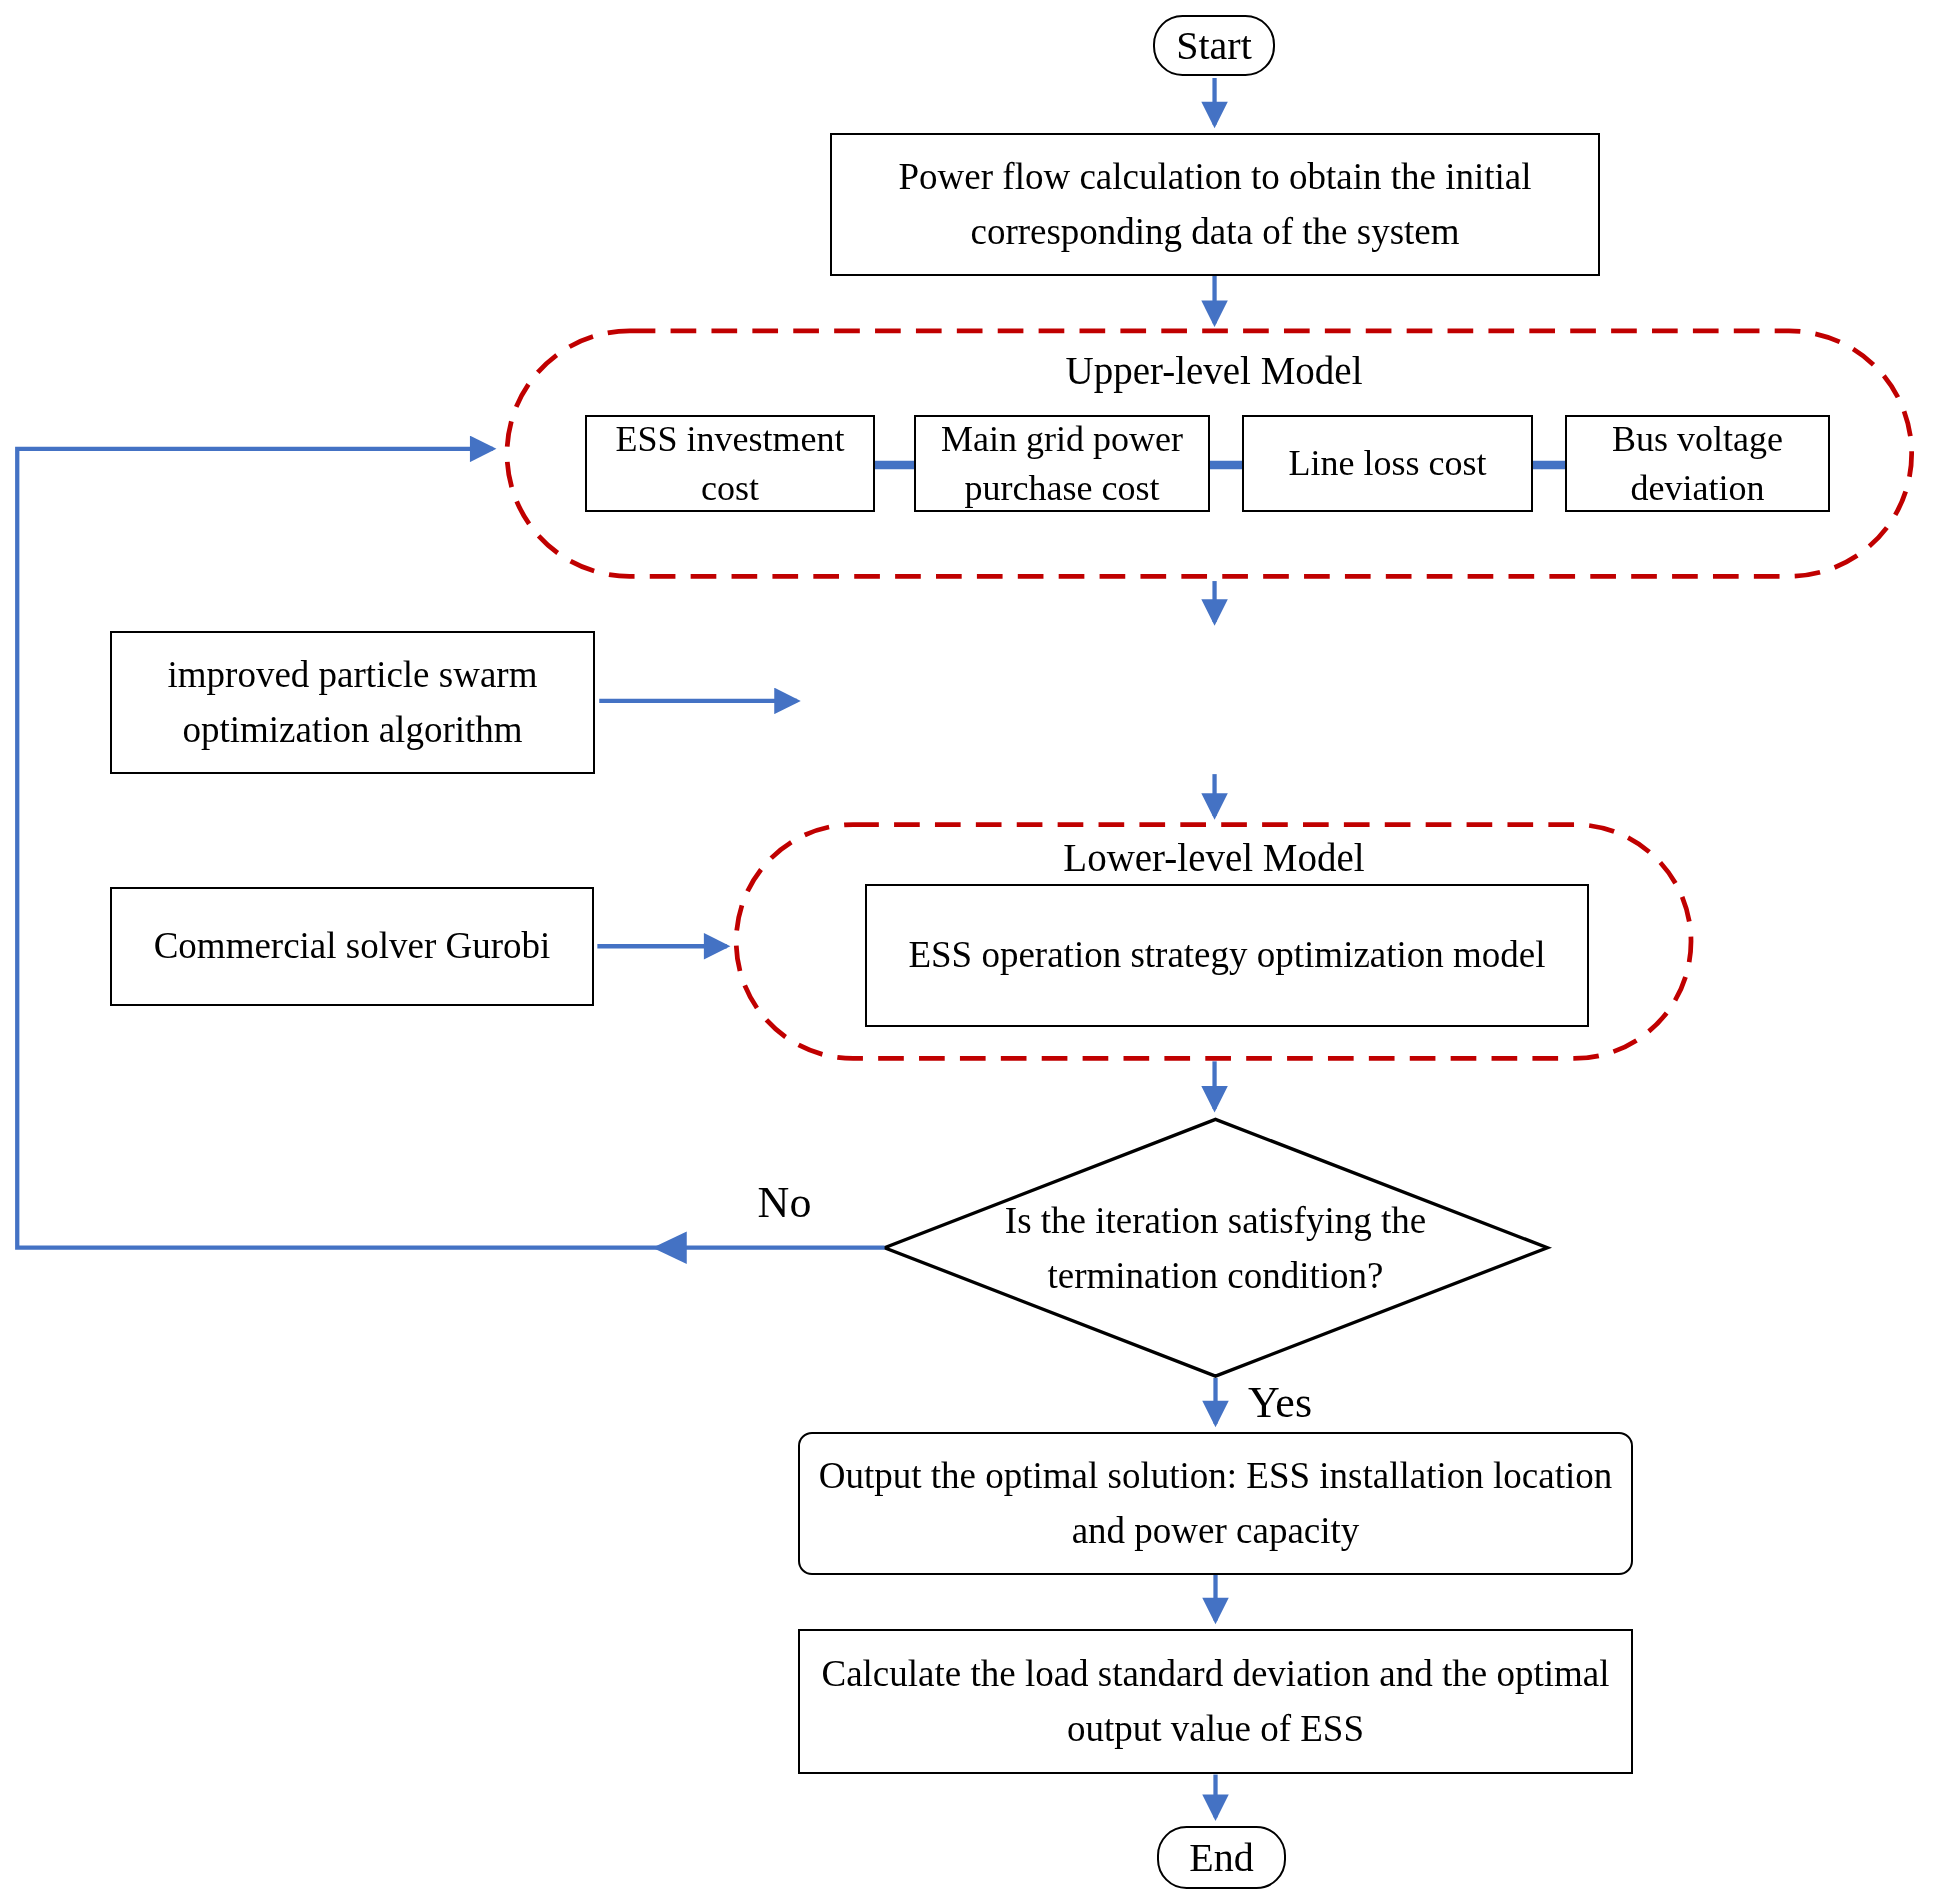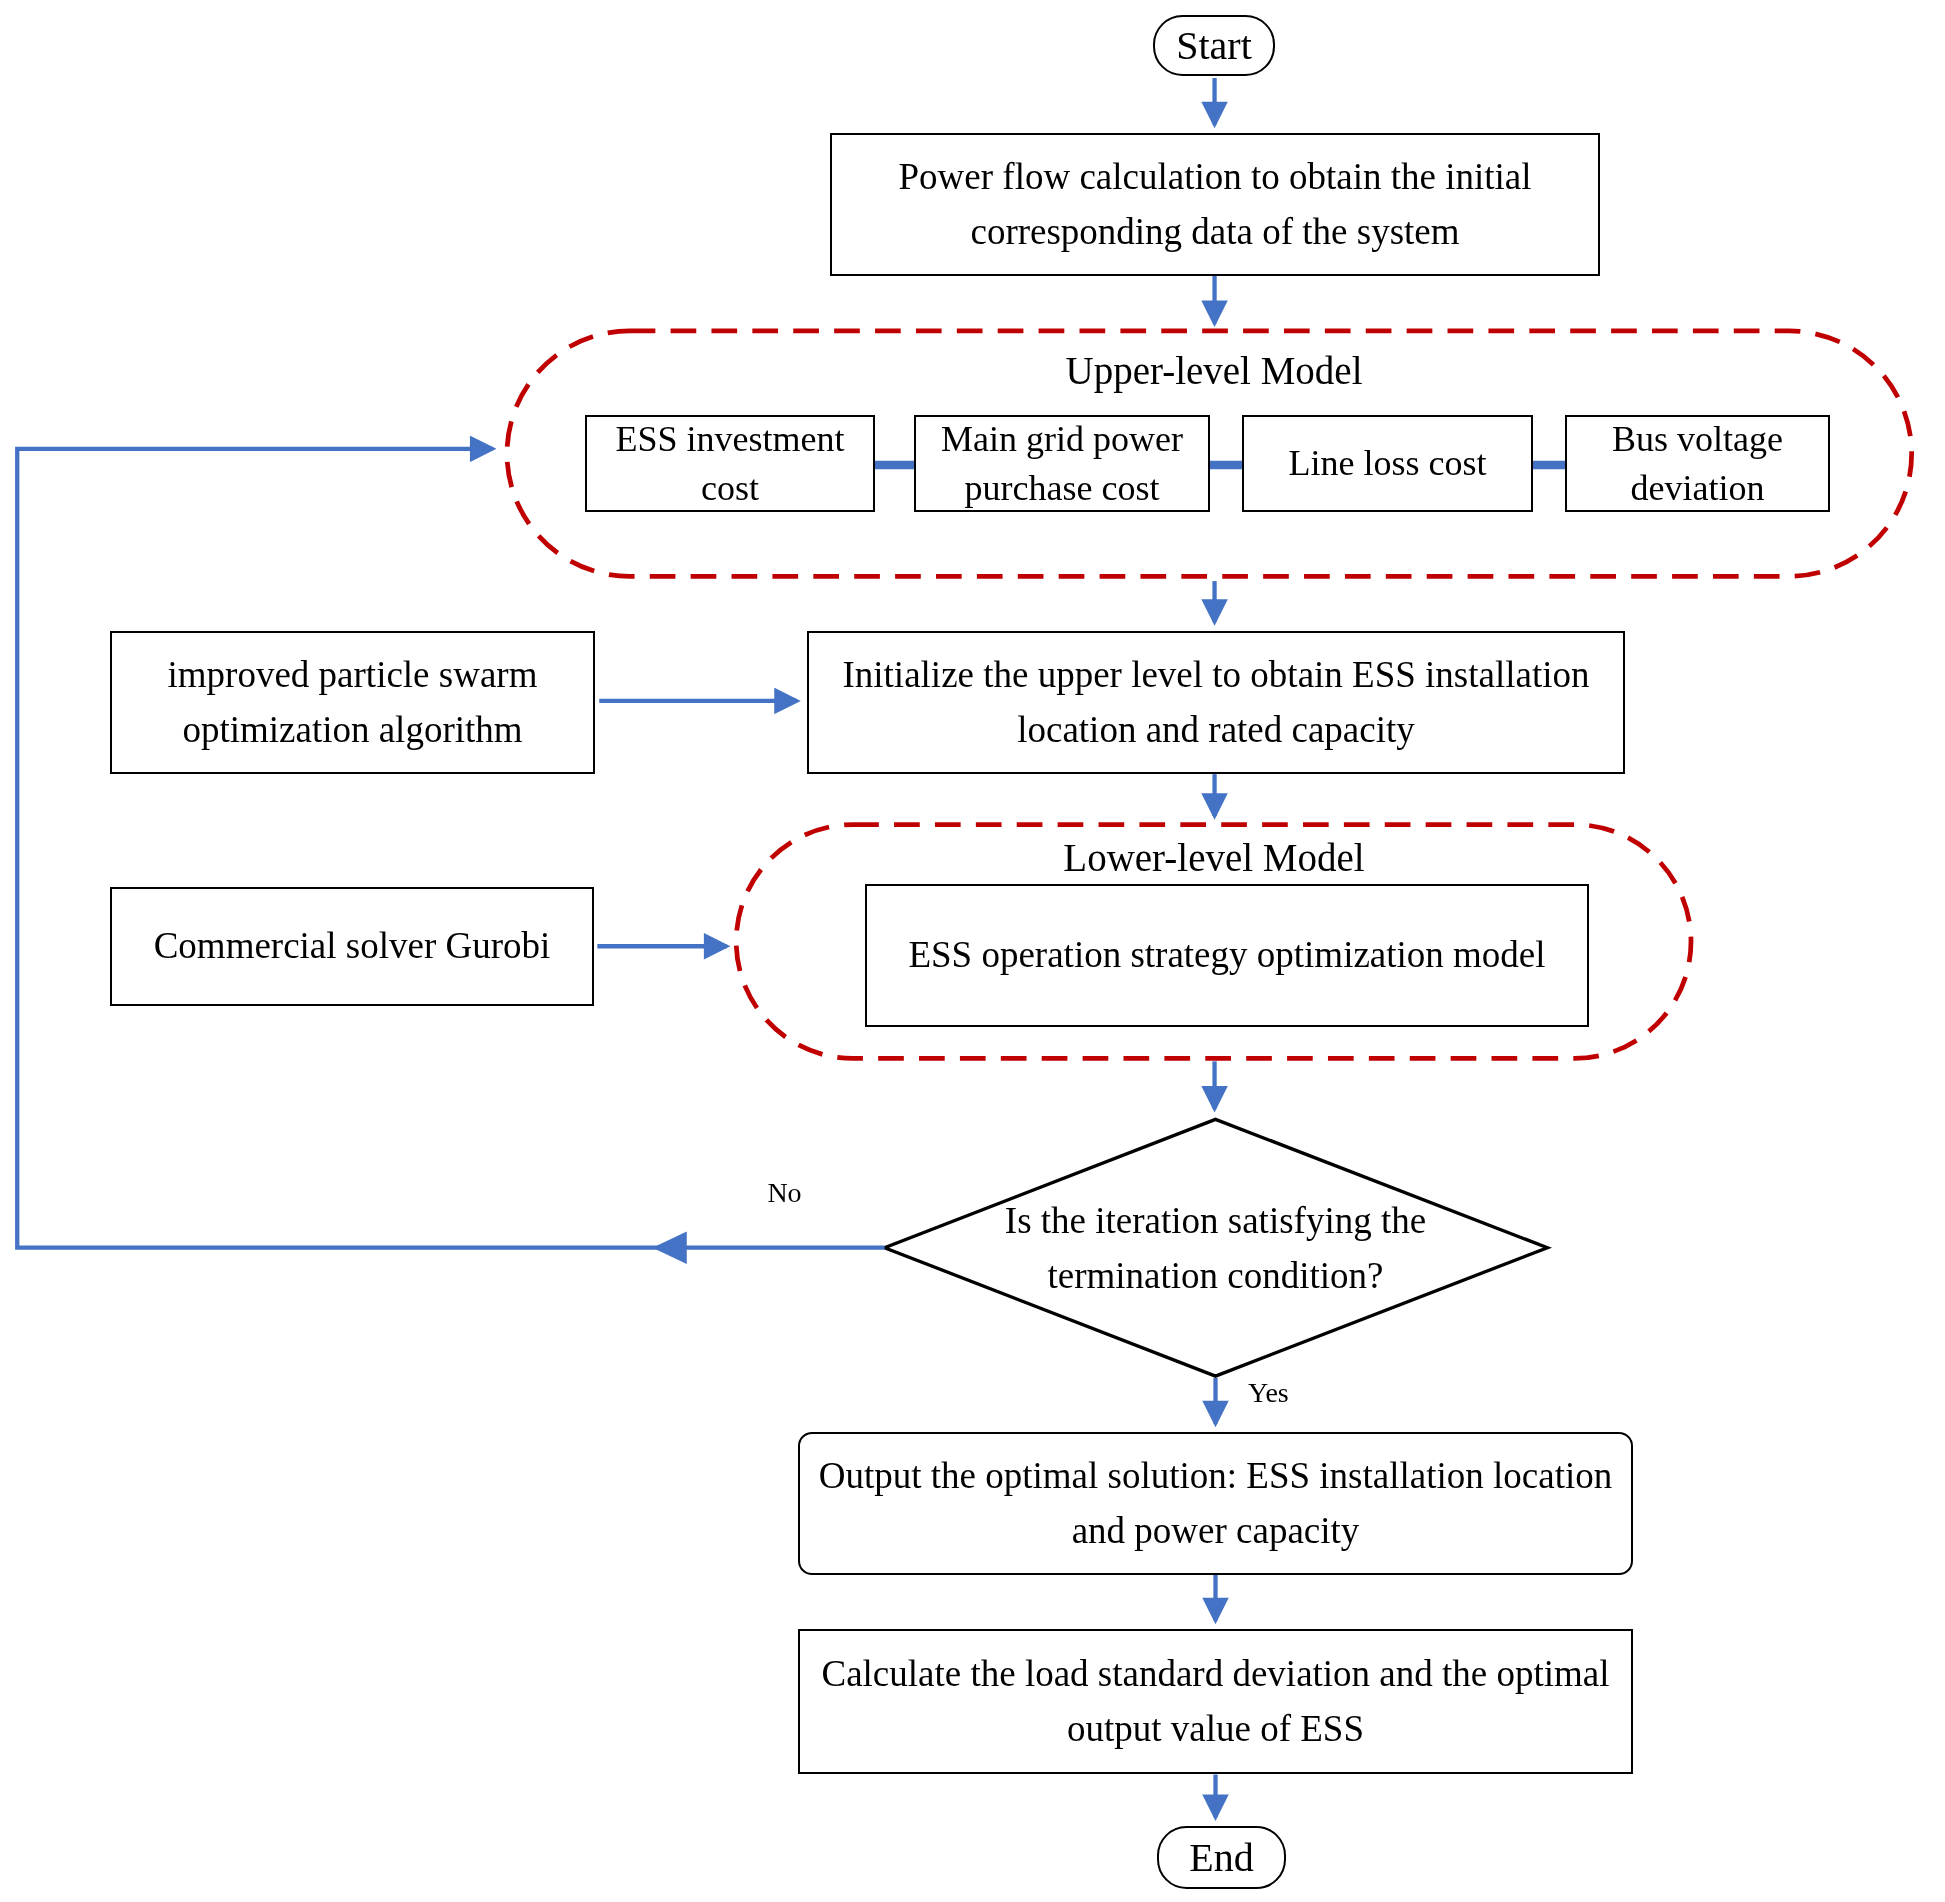--- a/index.html
+++ b/index.html
@@ -32,21 +32,21 @@
   .cost{font-size:36px;line-height:1.36;padding:1.9px 7.6px;}
   .group-title{
     position:absolute;
     text-align:center;
     font-size:39px;
     z-index:2;
     background:transparent;
   }
   .edge-label{
     position:absolute;
-    font-size:28px;
+    font-size:44px;
     z-index:3;
     background:transparent;
   }
   .diamond-text{
     position:absolute;
     display:flex;align-items:center;justify-content:center;
     text-align:center;
     font-size:37px;line-height:1.5;
     z-index:3;
   }
@@ -92,21 +92,20 @@
 
   <div class="group-title" style="left:1024px;top:348px;width:380px;">Upper-level Model</div>
 
   <div class="node cost" style="left:585px;top:415px;width:290px;height:97px;">ESS investment cost</div>
   <div class="node cost" style="left:914px;top:415px;width:296px;height:97px;">Main grid power purchase cost</div>
   <div class="node cost" style="left:1242px;top:415px;width:291px;height:97px;">Line loss cost</div>
   <div class="node cost" style="left:1565px;top:415px;width:265px;height:97px;">Bus voltage deviation</div>
 
   <div class="node" style="left:110px;top:631px;width:485px;height:143px;">improved particle swarm optimization algorithm</div>
 
-  <div class="node" style="left:807px;top:631px;width:818px;height:143px;">Initialize the upper level to obtain ESS installation location and rated capacity</div>
 
   <div class="node" style="left:110px;top:887px;width:484px;height:119px;">Commercial solver Gurobi</div>
 
   <div class="group-title" style="left:1024px;top:835px;width:380px;">Lower-level Model</div>
 
   <div class="node" style="left:865px;top:884px;width:724px;height:143px;padding:3.8px 28.5px;">ESS operation strategy optimization model</div>
 
   <div class="diamond-text" style="left:930px;top:1167px;width:571px;height:162px;">Is the iteration satisfying the termination condition?</div>
 
   <div class="edge-label" style="left:732px;top:1177px;width:105px;text-align:center;">No</div>

